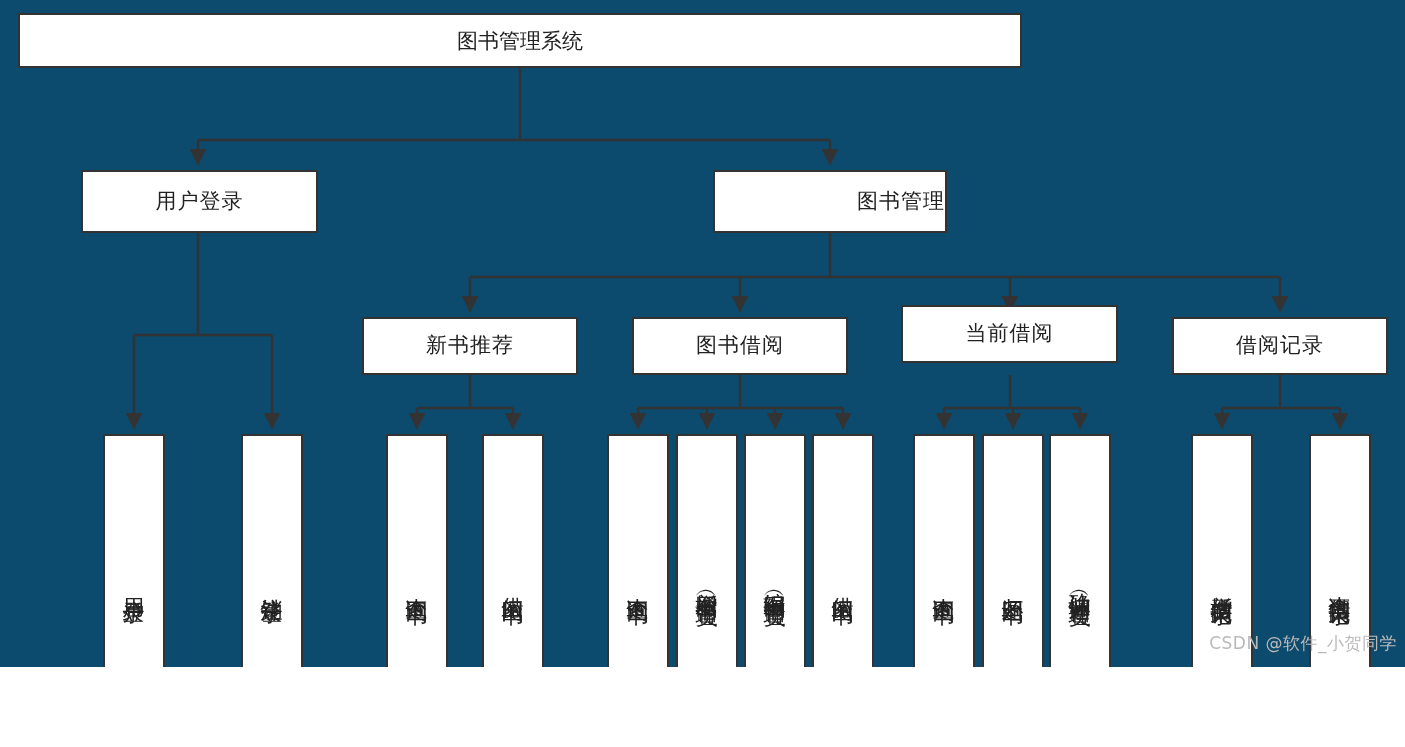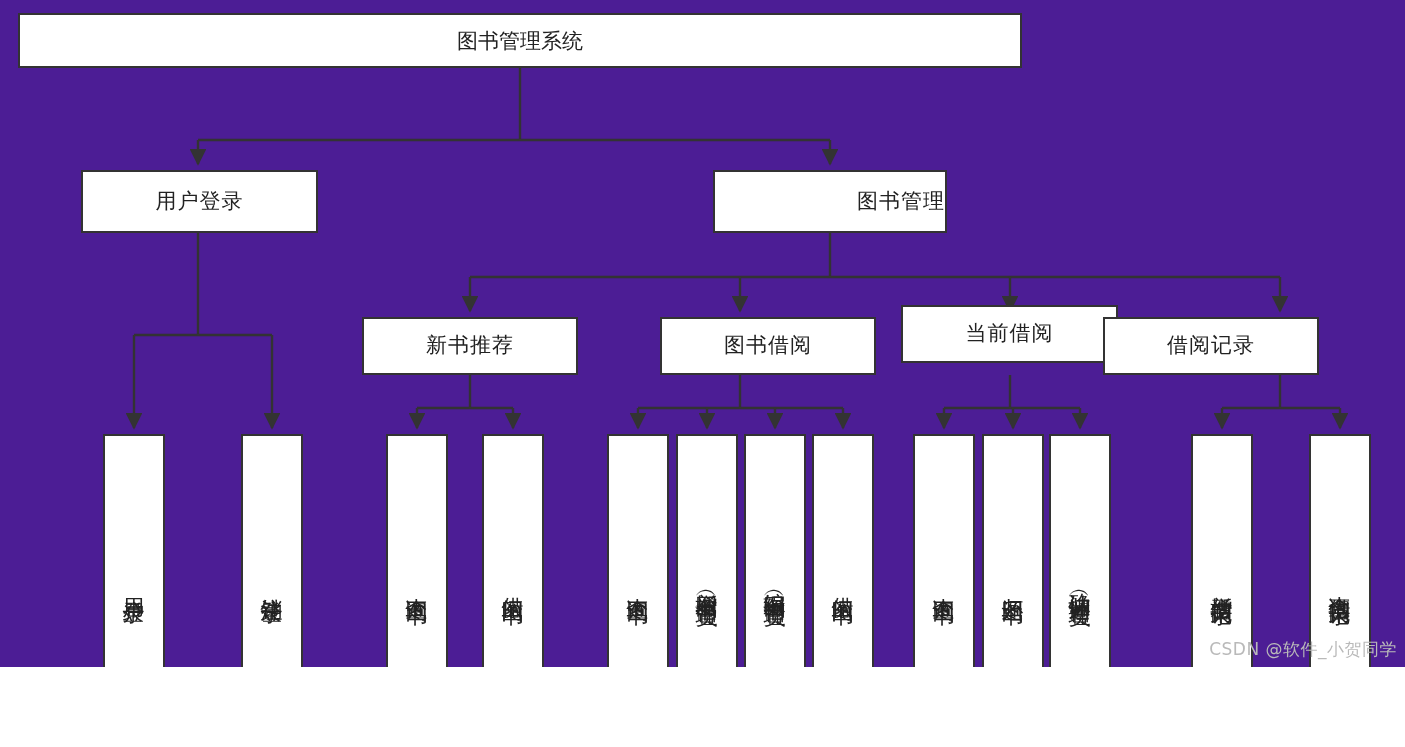--- a/index.html
+++ b/index.html
@@ -7,21 +7,21 @@
     padding: 0;
     background: #ffffff;
   }
   body {
     font-family: "DejaVu Sans", "Liberation Sans", sans-serif;
   }
   #canvas {
     position: relative;
     width: 1405px;
     height: 667px;
-    background: #4c1d95;
+    background: #0c4a6e;
     overflow: hidden;
   }
   svg.wires {
     position: absolute;
     left: 0;
     top: 0;
     width: 1405px;
     height: 747px;
     pointer-events: none;
   }
@@ -54,21 +54,21 @@
   }
   .node.vert .vlabel {
     writing-mode: vertical-rl;
     text-orientation: upright;
     display: block;
     white-space: normal;
   }
   .watermark {
     position: absolute;
     right: 8px;
-    bottom: 6px;
+    bottom: 12px;
     font-size: 17px;
     color: #b9b9b9;
     letter-spacing: 0.5px;
     white-space: nowrap;
   }
 </style>
 </head>
 <body>
 
 <div id="canvas">
@@ -130,27 +130,27 @@
   <div class="node horiz" style="left:81px; top:170px; width:237px; height:63px;">
     <span>用户登录</span>
   </div>
   <div class="node horiz" style="left:713px; top:170px; width:234px; height:63px;justify-content:flex-end;">
     <span>图书管理</span>
   </div>
 
   <div class="node horiz" style="left:362px; top:317px; width:216px; height:58px;text-align:center;">
     <span>新书推荐</span>
   </div>
-  <div class="node horiz" style="left:660px; top:317px; width:216px; height:58px;align-items:center;">
+  <div class="node horiz" style="left:632px; top:317px; width:216px; height:58px;align-items:center;">
     <span>图书借阅</span>
   </div>
   <div class="node horiz" style="left:901px; top:305px; width:217px; height:58px;">
     <span>当前借阅</span>
   </div>
-  <div class="node horiz" style="left:1103px; top:317px; width:216px; height:58px;justify-content:center;">
+  <div class="node horiz" style="left:1172px; top:317px; width:216px; height:58px;justify-content:center;">
     <span>借阅记录</span>
   </div>
 
   <div class="node vert" style="left:103px; top:434px; width:62px; height:300px;">
     <span class="vlabel">用户登录</span>
   </div>
   <div class="node vert" style="left:241px; top:434px; width:62px; height:300px;">
     <span class="vlabel">注销登录</span>
   </div>
 

